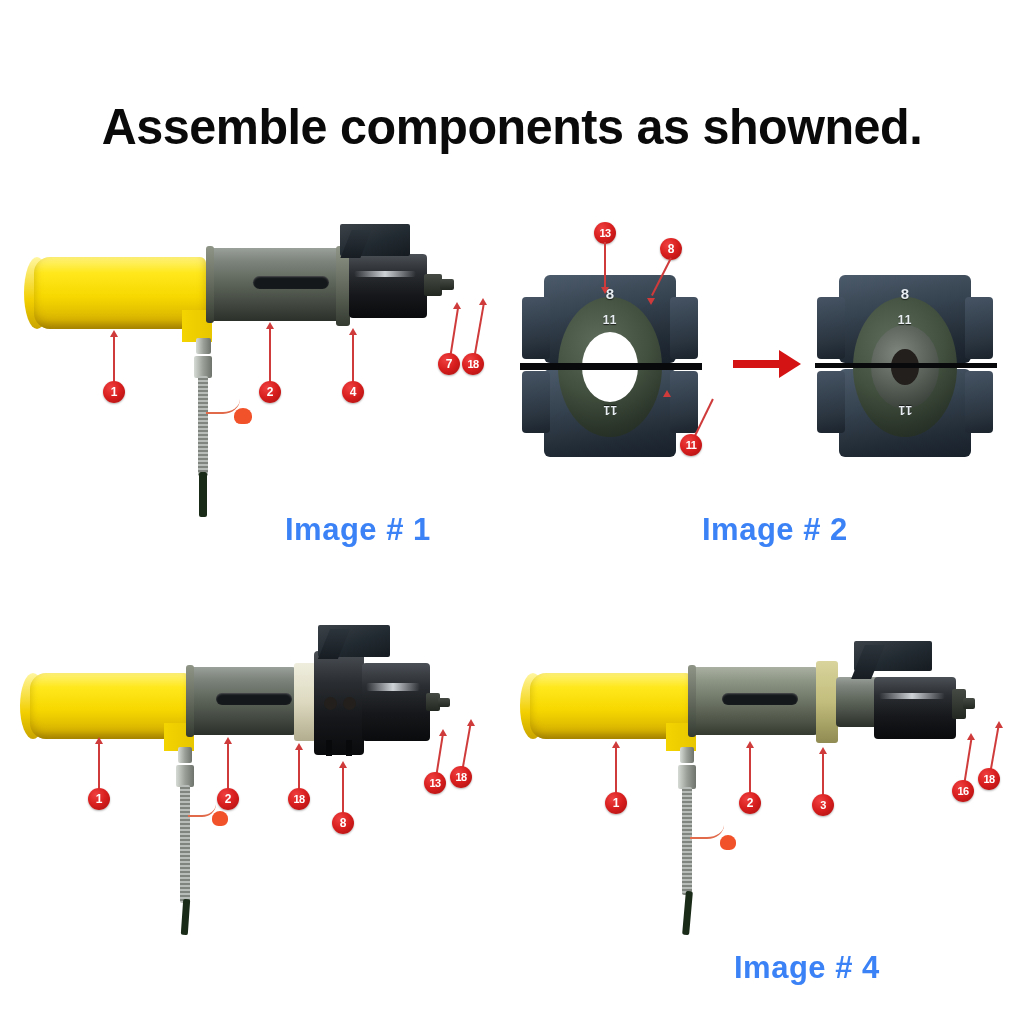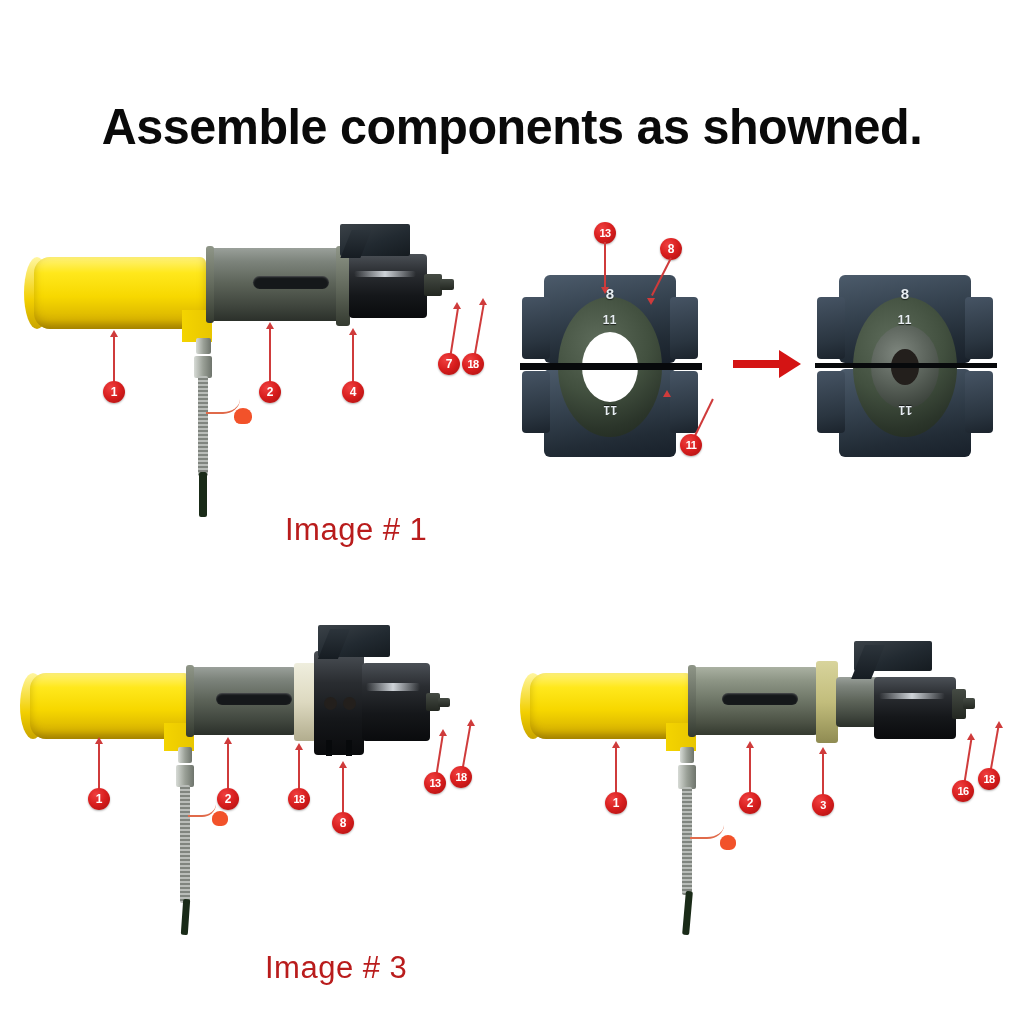--- a/index.html
+++ b/index.html
@@ -38,23 +38,23 @@
     transform: scaleX(0.97);
     white-space: nowrap;
   }
 
   
   .panel { position: absolute; }
 
   .caption {
     position: absolute;
     font-family: "Liberation Sans", sans-serif;
-    font-weight: normal;
+    font-weight: bold;
     font-size: 31px;
-    color: #b91c1c;
+    color: #3b82f6;
     white-space: nowrap;
     letter-spacing: 0.5px;
   }
 
   
   .tool { position: absolute; }
 
   .yellow-body {
     position: absolute;
     background: linear-gradient(180deg,#fff27a 0%, #ffe81c 22%, #f7d800 55%, #d9b400 88%, #b89600 100%);
@@ -374,20 +374,21 @@
       <div class="stem diag" style="top:20px; height:42px; transform-origin:top center; transform:rotate(27deg);"></div>
       <div class="head" style="top:auto; bottom:-12px; margin-left:-24px; border-bottom:none; border-top:7px solid #cf3b3b;"></div>
     </div>
 
     <div class="callout" style="left:175px; top:180px; width:22px; height:66px;">
       <div class="head" style="top:0; margin-left:-28px; border-bottom:7px solid #cf3b3b;"></div>
       <div class="stem diag" style="top:4px; height:50px; transform-origin:bottom center; transform:rotate(26deg);"></div>
       <div class="bubble two-digit" style="bottom:0;">11</div>
     </div>
 
+    <div class="caption" style="left:197px; top:302px;">Image # 2</div>
   </div>
 
   <div class="panel" style="left:10px; top:615px; width:500px; height:390px;">
 
     <div class="tool" style="left:0;top:0;width:500px;height:320px;">
 
       <div class="yellow-cap" style="left:10px; top:58px; width:26px; height:66px;"></div>
       <div class="yellow-body" style="left:20px; top:58px; width:160px; height:66px;"></div>
       <div class="yellow-neck" style="left:154px; top:108px; width:30px; height:28px;"></div>
 
@@ -449,21 +450,20 @@
         <div class="bubble two-digit">13</div>
       </div>
 
       <div class="callout" style="left:440px; top:104px; width:22px; height:58px;">
         <div class="head" style="margin-left:6px;"></div>
         <div class="stem diag" style="top:6px; height:53px; transform:rotate(10deg);"></div>
         <div class="bubble two-digit">18</div>
       </div>
     </div>
 
-    <div class="caption" style="left:255px; top:335px;">Image # 3</div>
   </div>
 
   <div class="panel" style="left:512px; top:615px; width:510px; height:390px;">
 
     <div class="tool" style="left:0;top:0;width:510px;height:320px;">
 
       <div class="yellow-cap" style="left:8px;  top:58px; width:26px; height:66px;"></div>
       <div class="yellow-body" style="left:18px; top:58px; width:162px; height:66px;"></div>
       <div class="yellow-neck" style="left:154px; top:108px; width:30px; height:28px;"></div>
 
@@ -515,15 +515,16 @@
         <div class="bubble two-digit">16</div>
       </div>
 
       <div class="callout" style="left:466px; top:106px; width:22px; height:58px;">
         <div class="head" style="margin-left:6px;"></div>
         <div class="stem diag" style="top:6px; height:53px; transform:rotate(10deg);"></div>
         <div class="bubble two-digit">18</div>
       </div>
     </div>
 
+    <div class="caption" style="left:222px; top:335px;">Image  # 4</div>
   </div>
 
 </div>
 
 </body></html>

